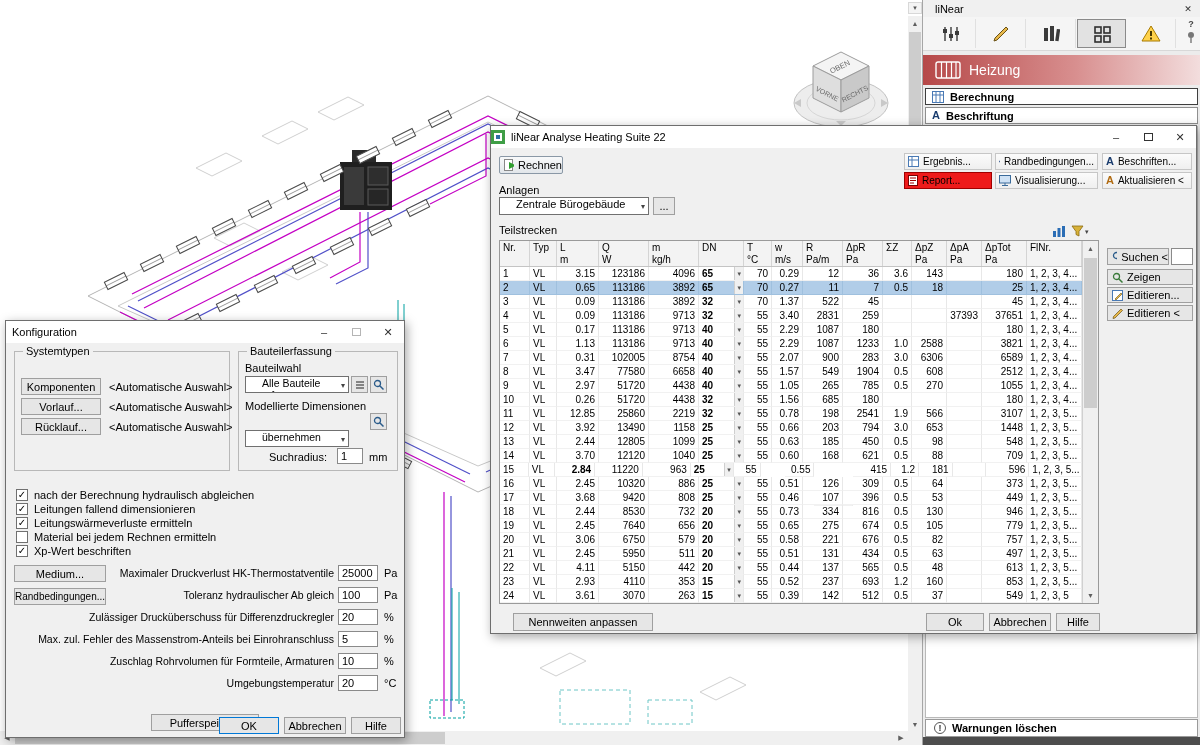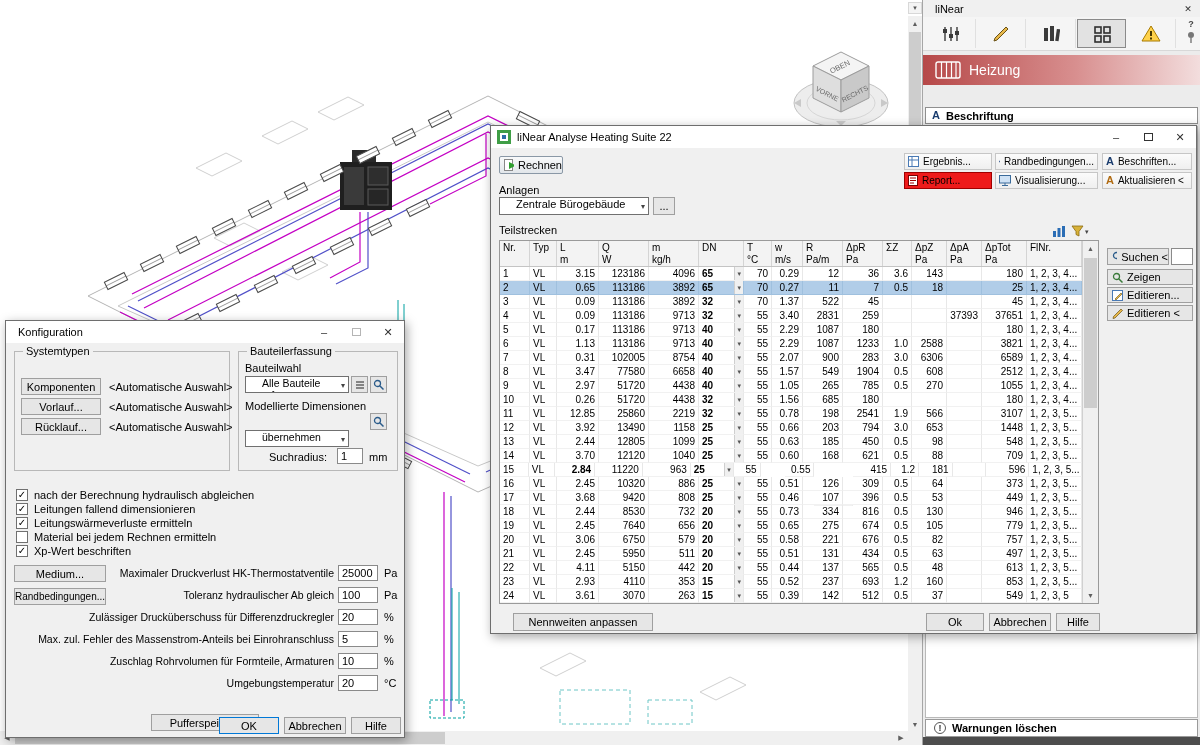--- a/index.html
+++ b/index.html
@@ -13,21 +13,21 @@
   .btn.grad{background:linear-gradient(#f8f9fa,#e2e6ea);border:1px solid #8a98a6;border-radius:2px;}
   .btn.left{justify-content:flex-start;gap:4px;padding-left:4px;}
   .combo{background:#fff;border:1px solid #707070;display:flex;align-items:flex-start;padding-left:16px;position:relative;overflow:hidden;}
   .combo .ar{position:absolute;right:3px;top:50%;transform:translateY(-50%);font-size:8px;color:#444;}
   .inputbox{background:#fff;border:1px solid #8a8a8a;font-size:11px;padding:1px 3px;overflow:hidden;white-space:nowrap;}
   .lbl{font-size:11px;white-space:nowrap;}
   .ic{display:inline-block;vertical-align:middle;}
 
   
   .win{background:#f0f0f0;border:1px solid #6e6e6e;box-shadow:2px 3px 10px rgba(0,0,0,.35);}
-  .wtitle{background:#fff;height:22px;display:flex;align-items:center;padding-left:6px;}
+  .wtitle{background:#fff;height:22px;display:flex;align-items:center;}
   .wtitle-text{font-size:11px;margin-left:6px;white-space:nowrap;}
   .wbtns{margin-left:auto;display:flex;height:22px;}
   .wbtn{width:32px;height:22px;display:flex;align-items:center;justify-content:center;color:#333;font-size:11px;}
   .wbtn.max i{width:9px;height:8px;border:1px solid #333;display:block;}
   .wbtn.max.gray i{border-color:#b5b5b5;}
   .wbody{position:absolute;left:0;right:0;top:22px;bottom:0;}
 
   
   .sb{background:#f0f0f0;}
   .sb-arrow{position:absolute;color:#5f5f5f;font-size:7px;display:flex;align-items:center;justify-content:center;background:#f0f0f0;}
@@ -308,20 +308,29 @@
           <rect x="1" y="1" width="24" height="16" rx="2" fill="none" stroke="#ffffff" stroke-width="1.4"></rect>
           <g stroke="#ffffff" stroke-width="1.2">
             <line x1="6.5" y1="1" x2="6.5" y2="17"></line>
             <line x1="11.5" y1="1" x2="11.5" y2="17"></line>
             <line x1="16.5" y1="1" x2="16.5" y2="17"></line>
             <line x1="21" y1="1" x2="21" y2="17"></line>
           </g>
         </svg>
       <span class="txt">Heizung</span>
     </div>
+    <div class="pal-nav-btn" id="nav0">
+      <svg class="ic" width="12" height="12">
+          <rect x="0.5" y="0.5" width="11" height="11" fill="#fff" stroke="#4a7ab5"></rect>
+          <line x1="0.5" y1="4" x2="11.5" y2="4" stroke="#4a7ab5"></line>
+          <line x1="4" y1="0.5" x2="4" y2="11.5" stroke="#4a7ab5"></line>
+          <line x1="8" y1="0.5" x2="8" y2="11.5" stroke="#4a7ab5"></line>
+        </svg>
+      <span>Berechnung</span>
+    </div>
     <div class="pal-nav-btn" id="nav1">
       <span class="aicon">A</span>
       <span>Beschriftung</span>
     </div>
     <div class="pal-list"></div>
     <div class="pal-warn">
       <span class="warn-circ">!</span>
       <span>Warnungen löschen</span>
     </div>
     <div class="pal-dark"></div>

